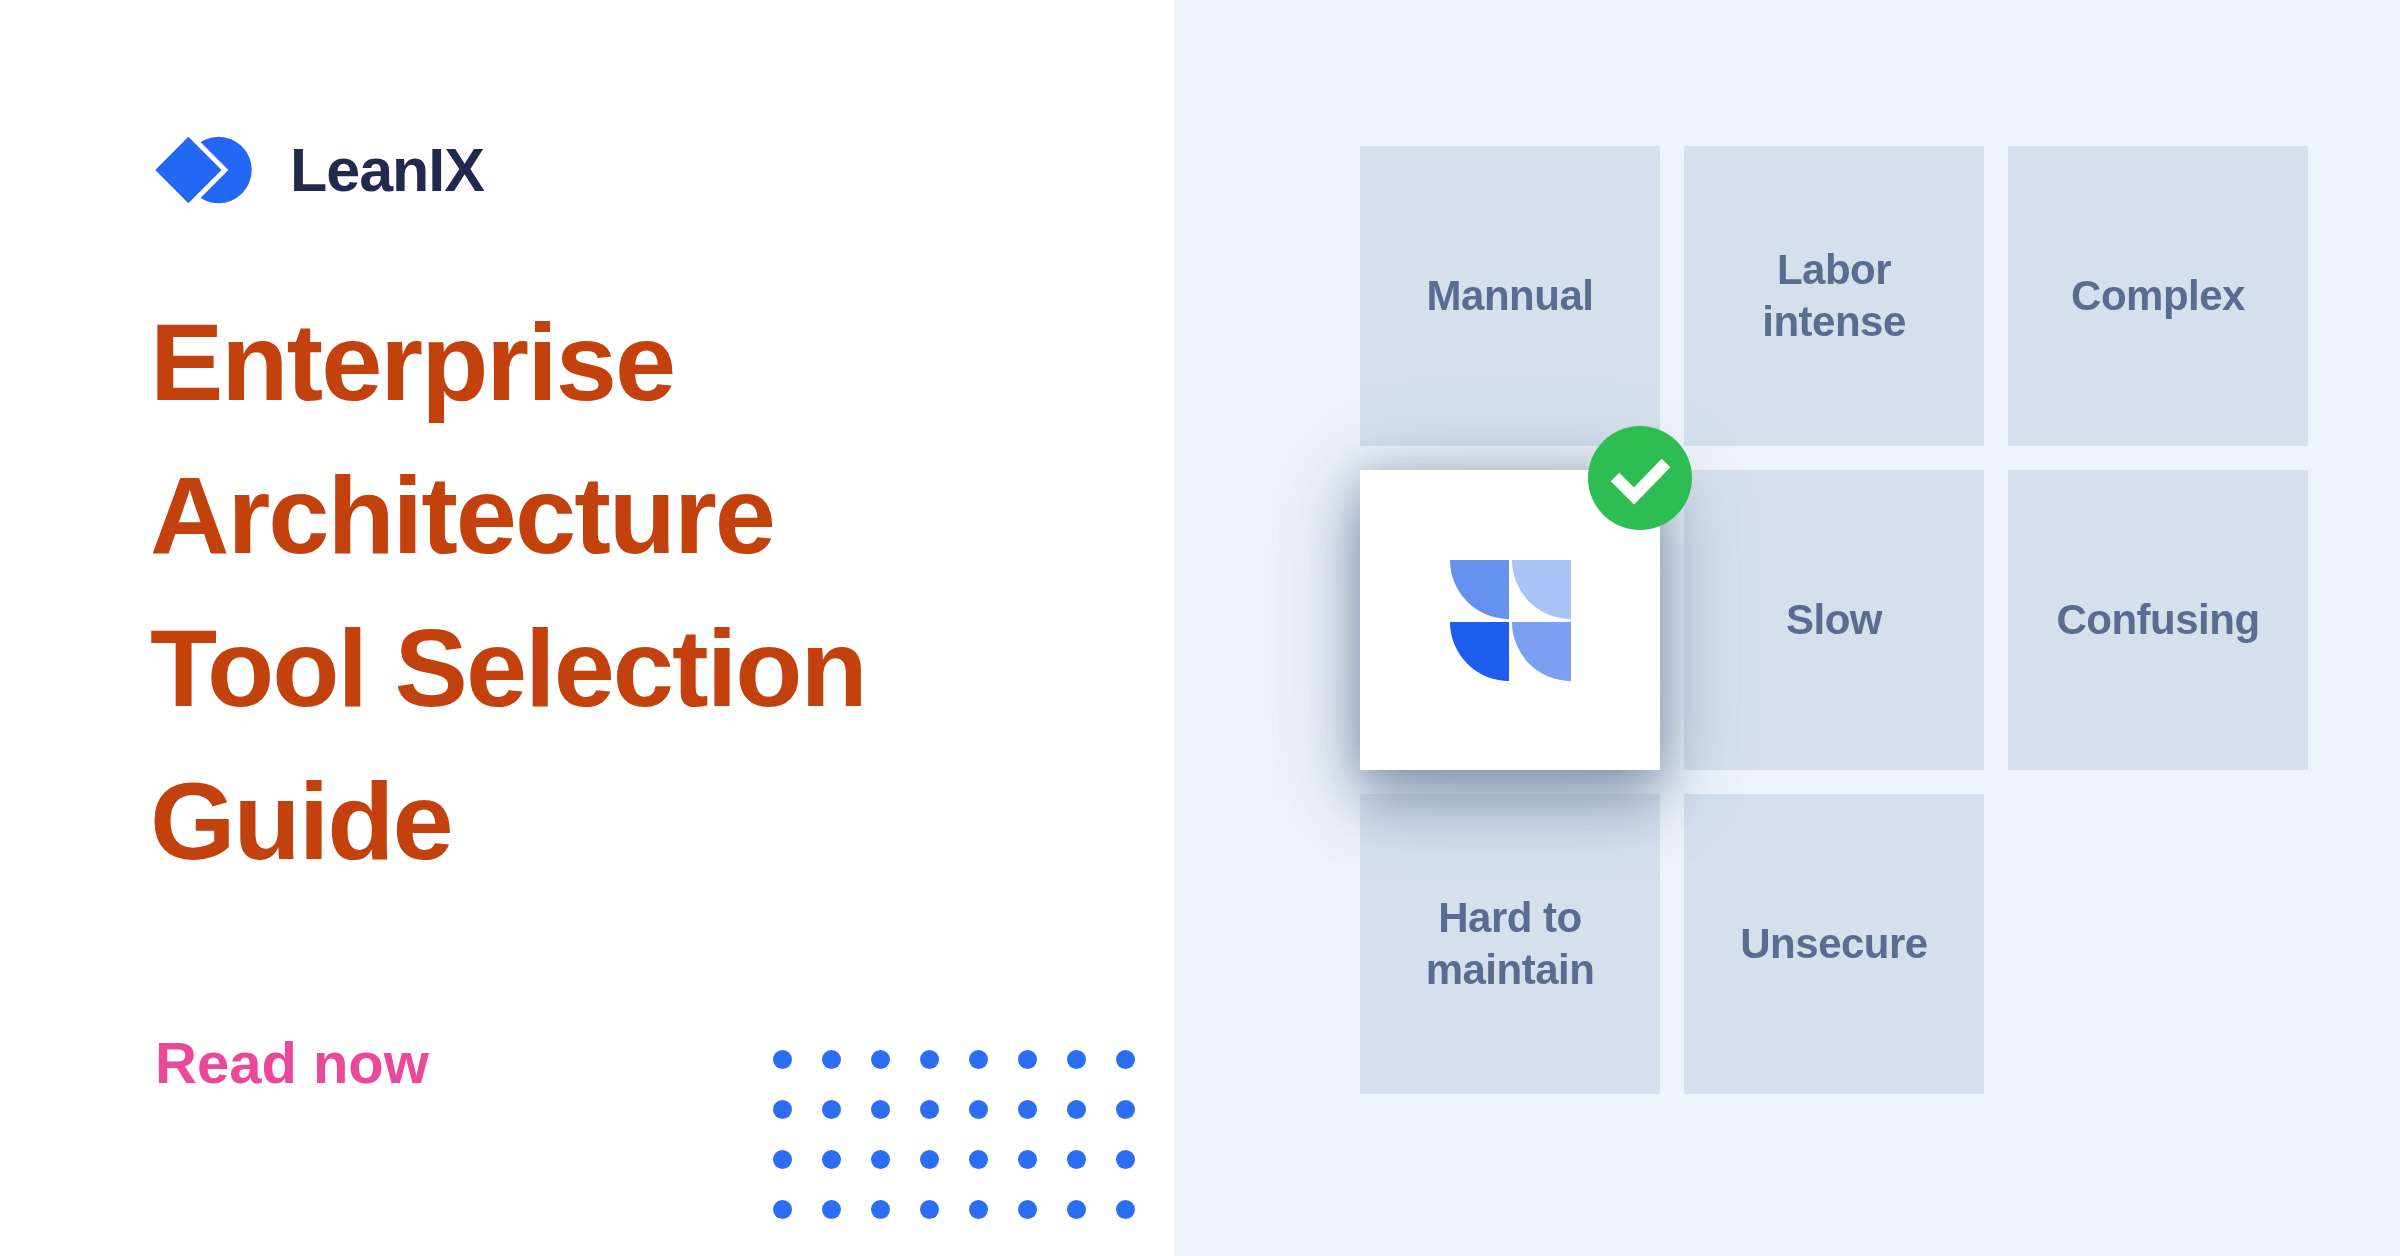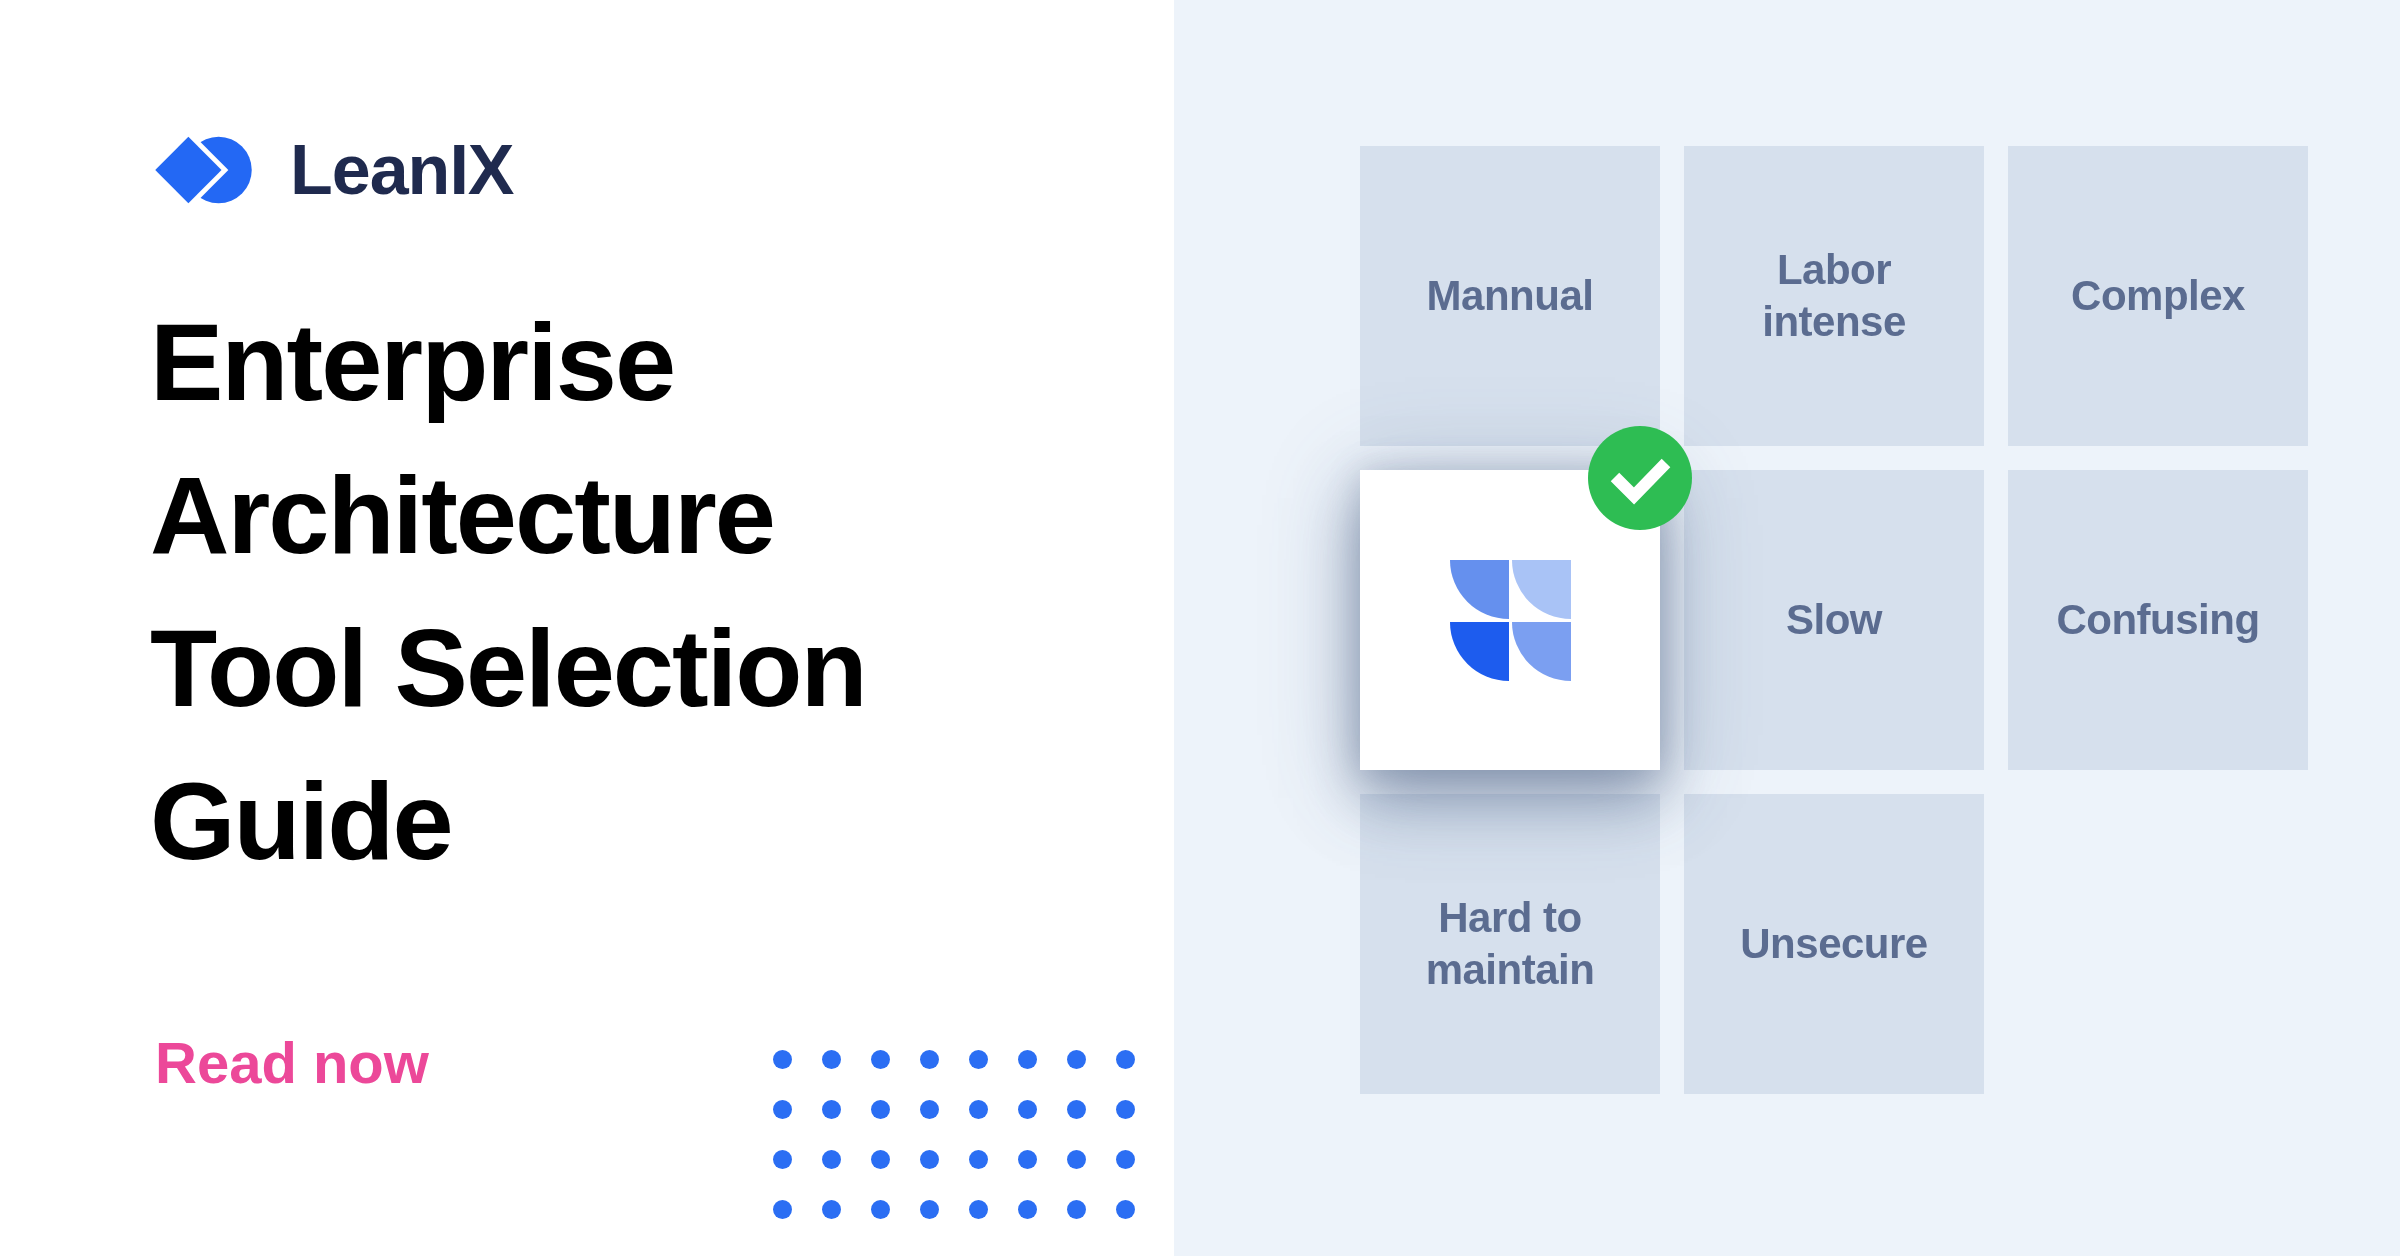--- a/index.html
+++ b/index.html
@@ -18,28 +18,28 @@
     background:#edf3fa;
   }
 
   
   .logo {
     position:absolute; left:150px; top:128px;
     display:flex; align-items:center; gap:34px; height:84px;
   }
   .logo-mark { width:106px; height:78px; display:block; }
   .logo-text {
-    font-size:70px; font-weight:700; color:#1f2a4e; letter-spacing:-1px;
+    font-size:61px; font-weight:700; color:#1f2a4e; letter-spacing:-1px;
     line-height:1;
   }
 
   
   .heading {
     position:absolute; left:150px; top:285px; width:1000px;
-    font-size:110px; font-weight:700; color:#000000;
+    font-size:110px; font-weight:700; color:#c2410c;
     line-height:153px; letter-spacing:-2px;
   }
   .heading span { display:block; }
 
   
   .cta {
     position:absolute; left:155px; top:1030px;
     font-size:58px; font-weight:700; color:#ec4899;
     text-decoration:none; line-height:1.15; display:inline-block;
     cursor:pointer;

